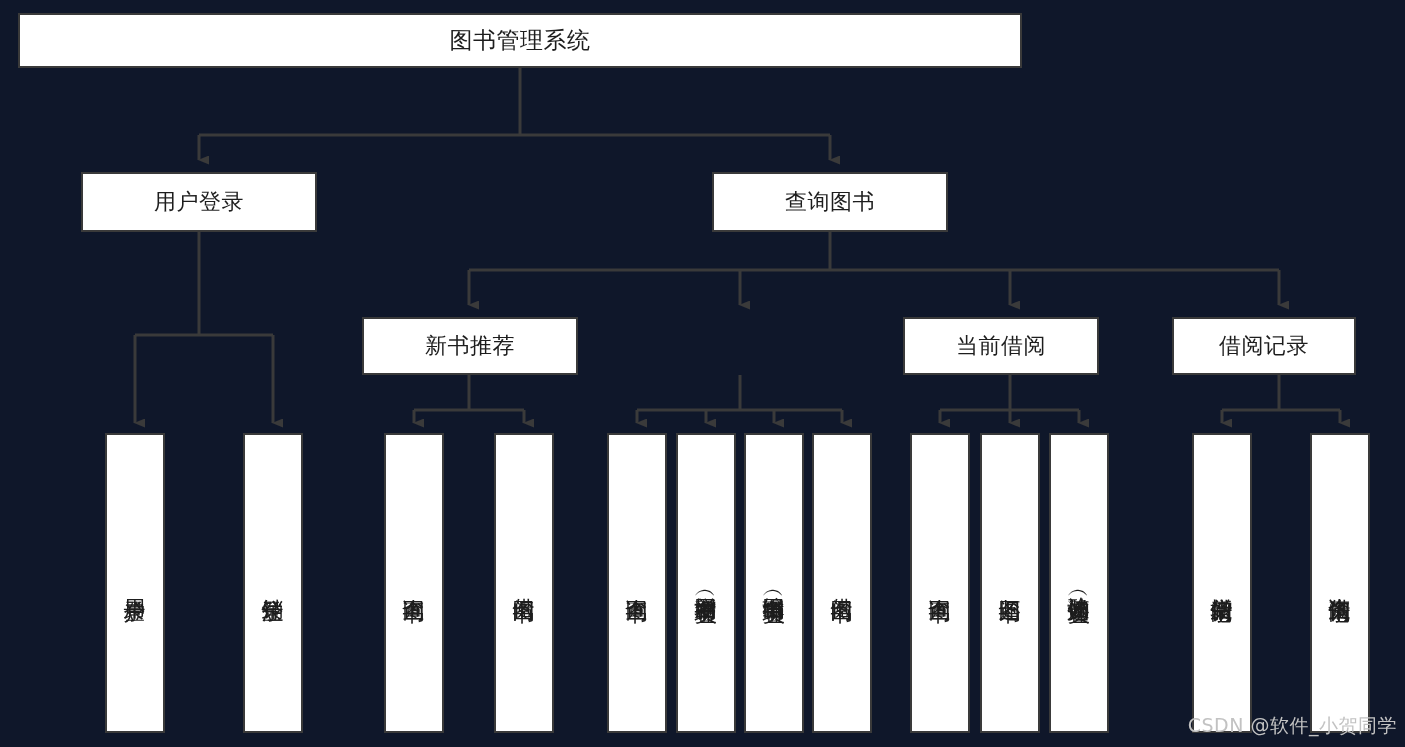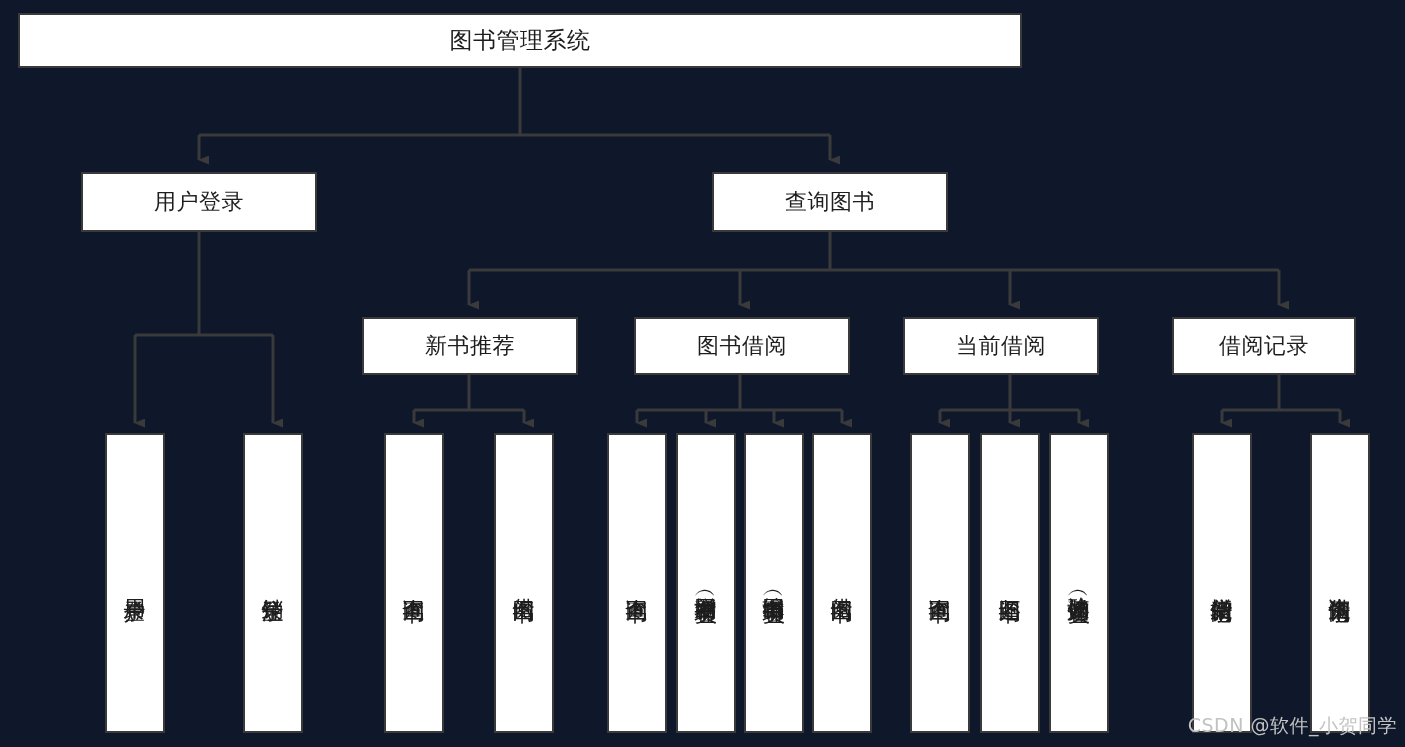--- a/index.html
+++ b/index.html
@@ -137,23 +137,20 @@
   <div class="node horizontal" style="left:81px; top:172px; width:236px; height:60px;">
     <span class="node-label">用户登录</span>
   </div>
   <div class="node horizontal" style="left:712px; top:172px; width:236px; height:60px;">
     <span class="node-label">查询图书</span>
   </div>
 
   <div class="node horizontal" style="left:362px; top:317px; width:216px; height:58px;">
     <span class="node-label">新书推荐</span>
   </div>
-  <div class="node horizontal" style="left:634px; top:317px; width:216px; height:58px;">
-    <span class="node-label">图书借阅</span>
-  </div>
   <div class="node horizontal" style="left:903px; top:317px; width:196px; height:58px;">
     <span class="node-label">当前借阅</span>
   </div>
   <div class="node horizontal" style="left:1172px; top:317px; width:184px; height:58px;">
     <span class="node-label">借阅记录</span>
   </div>
 
   <div class="node vertical" style="left:105px; top:433px; width:60px; height:300px;">
     <span class="node-label">用户登录</span>
   </div>

